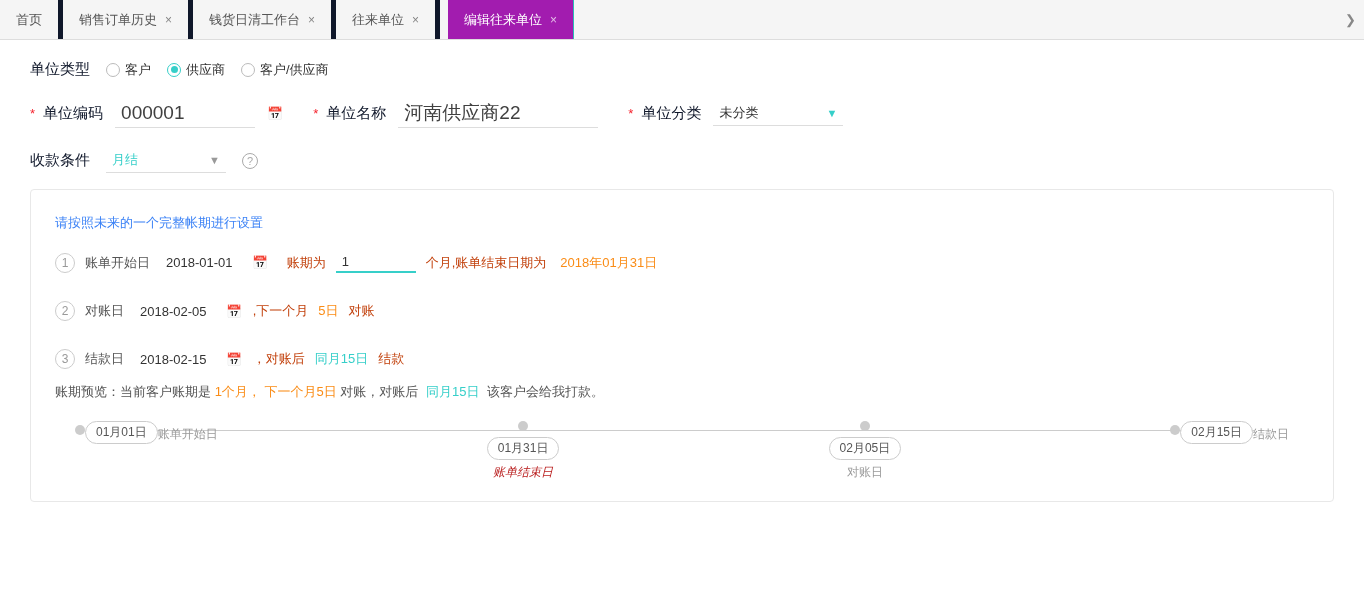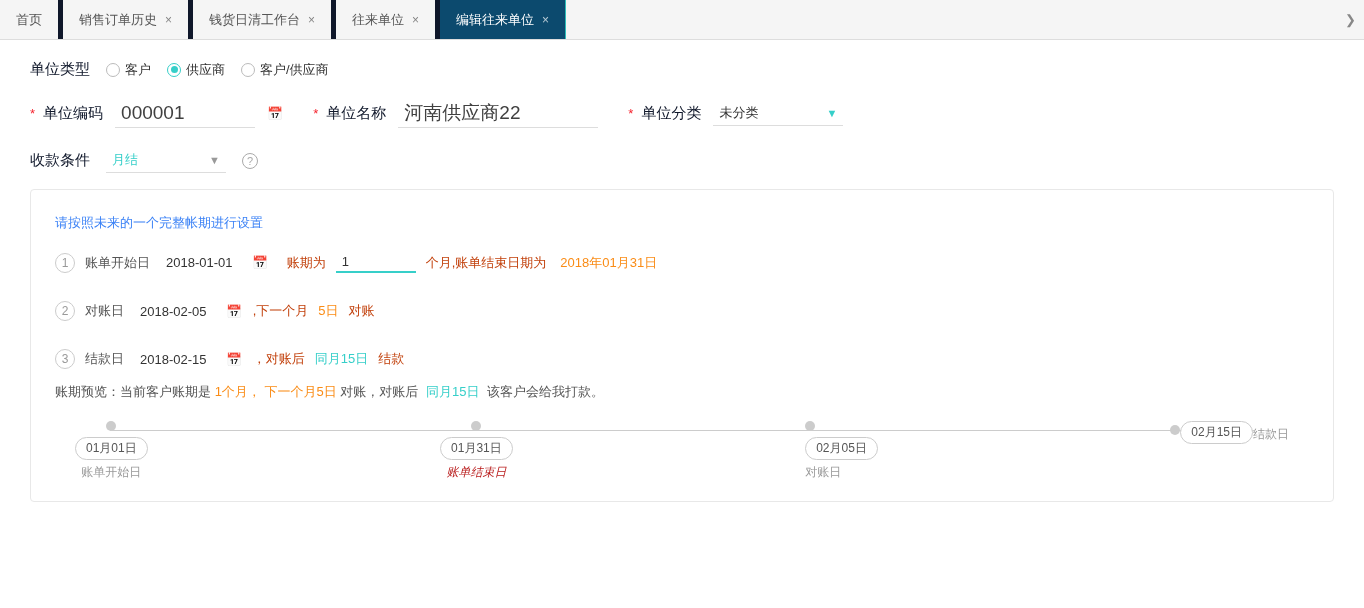--- a/index.html
+++ b/index.html
@@ -10,21 +10,21 @@
       display: flex; align-items: stretch; background: #f5f5f5;
       border-bottom: 1px solid #ddd; height: 40px;
     }
     .tab-item {
       display: flex; align-items: center; padding: 0 16px; cursor: pointer;
       border-right: 5px solid #0f172a; font-size: 13px; color: #555;
       white-space: nowrap; position: relative; background: #f5f5f5;
       height: 100%;
     }
     .tab-item.active {
-      background: #0c4a6e; color: #fff; border-right: 1px solid #2bbdb8;
+      background: #a21caf; color: #fff; border-right: 1px solid #2bbdb8; margin-left: 8px;
     }
     .tab-item .tab-close {
       margin-left: 8px; font-size: 12px; cursor: pointer; opacity: 0.7;
     }
     .tab-item.active .tab-close { color: #fff; }
     .tab-arrow {
       display: flex; align-items: center; padding: 0 8px; cursor: pointer;
       color: #888; margin-left: auto;
     }
 
@@ -229,33 +229,33 @@
       <span>对账，对账后</span>
       <span class="teal-text" style="margin:0 4px;">同月15日</span>
       <span>该客户会给我打款。</span>
     </div>
 
     <div style="position:relative; padding: 0 20px;">
       <div style="display:flex; align-items:flex-start; justify-content:space-between; position:relative;">
 
         <div style="position:absolute; top:9px; left:35px; right:35px; height:1px; background:#ccc; z-index:0;"></div>
 
-        <div style="display:flex;flex-direction:column;align-items:center;z-index:1;">
+        <div style="display:flex;align-items:center;z-index:1;">
           <div style="width:10px;height:10px;border-radius:50%;background:#ccc;margin-bottom:6px;"></div>
           <div style="border:1px solid #ccc;border-radius:12px;padding:2px 10px;font-size:12px;color:#555;background:#fff;white-space:nowrap;">01月01日</div>
           <div style="font-size:12px;color:#999;margin-top:4px;">账单开始日</div>
         </div>
 
         <div style="display:flex;flex-direction:column;align-items:center;z-index:1;">
           <div style="width:10px;height:10px;border-radius:50%;background:#ccc;margin-bottom:6px;"></div>
           <div style="border:1px solid #ccc;border-radius:12px;padding:2px 10px;font-size:12px;color:#555;background:#fff;white-space:nowrap;">01月31日</div>
           <div style="font-size:12px;color:#b91c1c;margin-top:4px;font-style:italic;">账单结束日</div>
         </div>
 
-        <div style="display:flex;flex-direction:column;align-items:flex-start;z-index:1;">
+        <div style="display:flex;flex-direction:column;align-items:center;z-index:1;">
           <div style="width:10px;height:10px;border-radius:50%;background:#ccc;margin-bottom:6px;"></div>
           <div style="border:1px solid #ccc;border-radius:12px;padding:2px 10px;font-size:12px;color:#555;background:#fff;white-space:nowrap;">02月05日</div>
           <div style="font-size:12px;color:#999;margin-top:4px;">对账日</div>
         </div>
 
         <div style="display:flex;flex-direction:row;align-items:center;z-index:1;">
           <div style="width:10px;height:10px;border-radius:50%;background:#ccc;margin-bottom:6px;"></div>
           <div style="border:1px solid #ccc;border-radius:12px;padding:2px 10px;font-size:12px;color:#555;background:#fff;white-space:nowrap;">02月15日</div>
           <div style="font-size:12px;color:#999;margin-top:4px;">结款日</div>
         </div>

